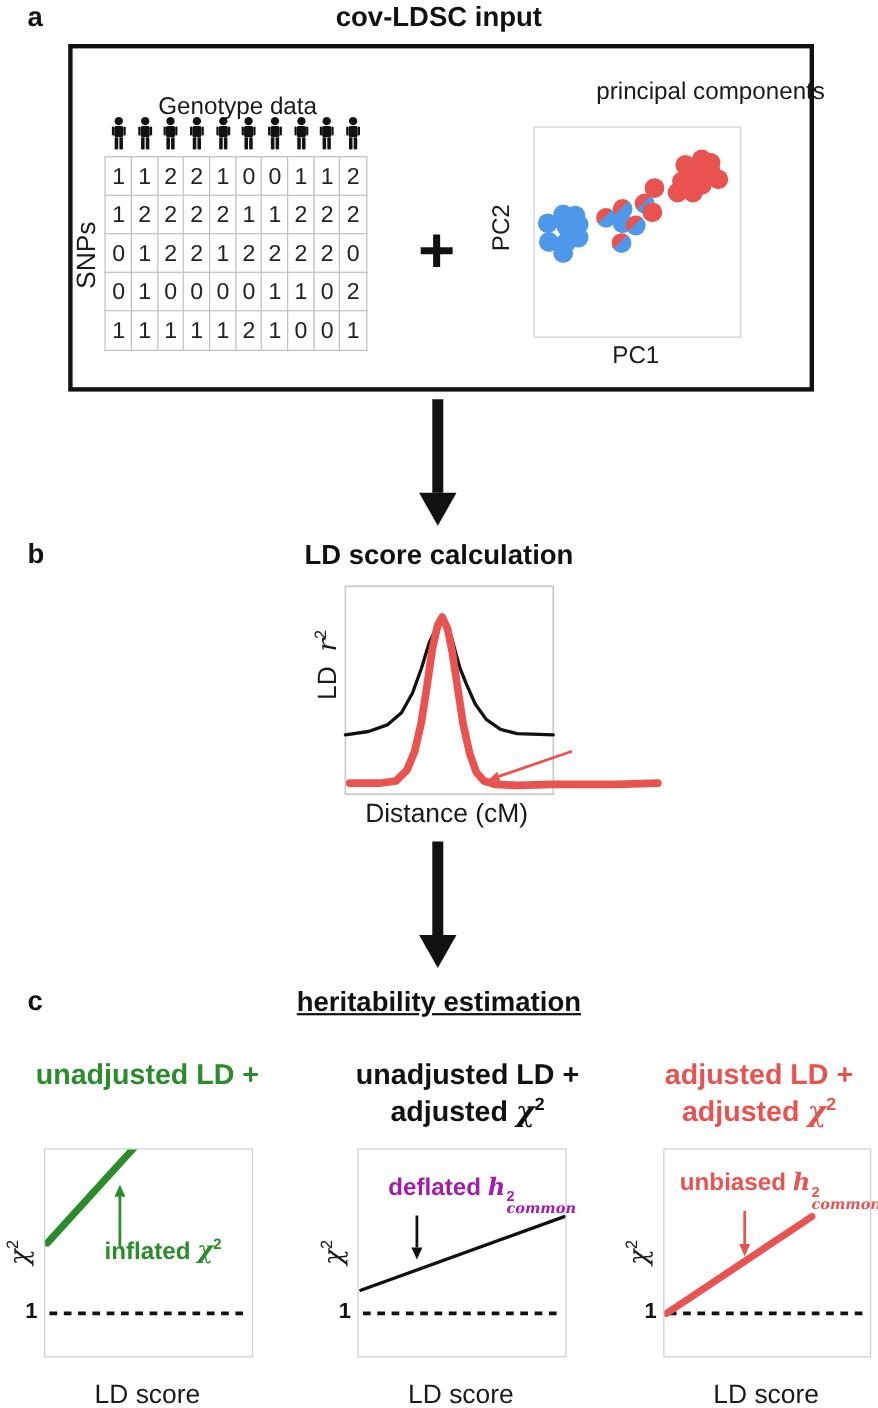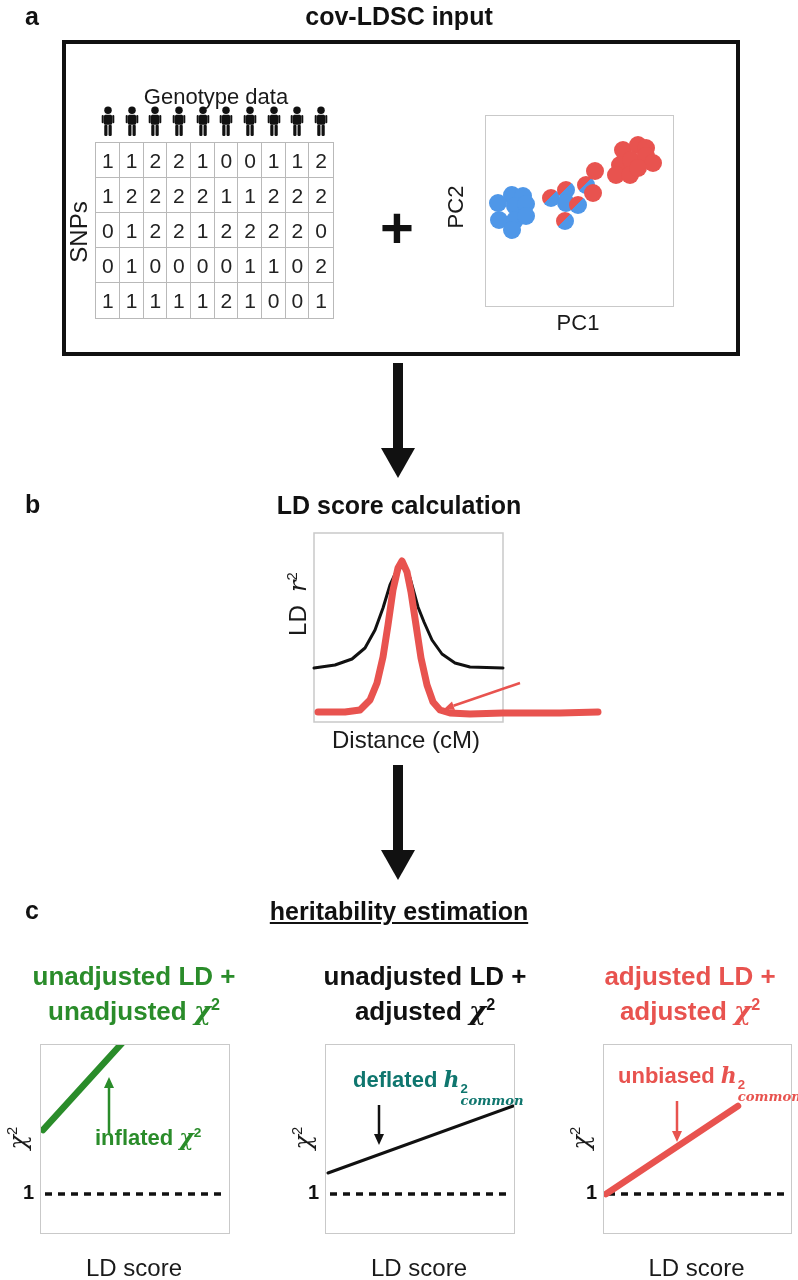--- a/index.html
+++ b/index.html
@@ -197,20 +197,21 @@
         <div class="cell">1</div>
         <div class="cell">2</div>
         <div class="cell">1</div>
         <div class="cell">0</div>
         <div class="cell">0</div>
         <div class="cell">1</div>
       </div>
 
     <div class="plus" style="left:314px;top:155px;">+</div>
 
+    <div class="sub-title" style="left:460px;top:26px;width:240px;">principal components</div>
     <div class="pca-box" id="pca-box" style="left:419px;top:71px;width:187px;height:190px;">
         <div class="dot" style="width: 18px; height: 18px; left: calc(13.9% - 9px); top: calc(41.6% - 9px); background: rgb(79, 151, 232);"></div>
         <div class="dot" style="width: 18px; height: 18px; left: calc(19.8% - 9px); top: calc(42.1% - 9px); background: rgb(79, 151, 232);"></div>
         <div class="dot" style="width: 18px; height: 18px; left: calc(6.4% - 9px); top: calc(45.8% - 9px); background: rgb(79, 151, 232);"></div>
         <div class="dot" style="width: 18px; height: 18px; left: calc(15.5% - 9px); top: calc(47.4% - 9px); background: rgb(79, 151, 232);"></div>
         <div class="dot" style="width: 18px; height: 18px; left: calc(21.4% - 9px); top: calc(46.3% - 9px); background: rgb(79, 151, 232);"></div>
         <div class="dot" style="width: 18px; height: 18px; left: calc(7% - 9px); top: calc(54.7% - 9px); background: rgb(79, 151, 232);"></div>
         <div class="dot" style="width: 18px; height: 18px; left: calc(15.5% - 9px); top: calc(54.7% - 9px); background: rgb(79, 151, 232);"></div>
         <div class="dot" style="width: 18px; height: 18px; left: calc(21.4% - 9px); top: calc(52.6% - 9px); background: rgb(79, 151, 232);"></div>
         <div class="dot" style="width: 18px; height: 18px; left: calc(13.9% - 9px); top: calc(60% - 9px); background: rgb(79, 151, 232);"></div>
@@ -270,21 +271,20 @@
         <polygon points="22,118 5,88 39,88" fill="#111"></polygon>
       </g>
     </svg>
 
   <div class="panel-label" style="left:25px;top:896px;">c</div>
   <div class="section-title" style="top:897px;text-decoration:underline;">heritability estimation</div>
 
   <div id="c-plots">
       <div class="c-title" style="left: 4px; top: 962px; width: 260px; color: rgb(42, 140, 42);">
         <div>unadjusted LD +</div>
-        <div>unadjusted <span><span class="serif-i">χ</span><sup>2</sup></span></div>
       </div>
       <div class="big-label rot" style="left: -12px; top: 1124px; width: 60px;"><span><span class="serif-i">χ</span><sup>2</sup></span></div>
       <div class="c-box" style="left: 40px; top: 1044px; width: 188px; height: 188px;">
         <svg width="188" height="188">
           <line x1="4" y1="149" x2="183" y2="149" stroke="#111" stroke-width="3.5" stroke-dasharray="7,6"></line>
           <line x1="2" y1="85" x2="83" y2="-4" stroke="#2a8c2a" stroke-width="6.5" stroke-linecap="round"></line>
           <g>
             <line x1="68" y1="88" x2="68" y2="43" stroke="#2a8c2a" stroke-width="2.5"></line>
             <polygon points="68,32 73,43 63,43" fill="#2a8c2a"></polygon>
           </g>
@@ -301,21 +301,21 @@
       <div class="c-box" style="left: 325px; top: 1044px; width: 188px; height: 188px;">
         <svg width="188" height="188">
           <line x1="4" y1="149" x2="183" y2="149" stroke="#111" stroke-width="3.5" stroke-dasharray="7,6"></line>
           <line x1="2" y1="128" x2="187" y2="61" stroke="#111111" stroke-width="3" stroke-linecap="round"></line>
           <g>
             <line x1="53" y1="60" x2="53" y2="89" stroke="#111111" stroke-width="2.5"></line>
             <polygon points="53,100 48,89 58,89" fill="#111111"></polygon>
           </g>
         </svg>
       </div>
-      <div class="c-anno" style="left: 353px; top: 1066px; color: #0f766e;">deflated <span><span class="serif-i">h</span><span class="supsub">
+      <div class="c-anno" style="left: 353px; top: 1066px; color: #a21caf;">deflated <span><span class="serif-i">h</span><span class="supsub">
             <span class="ss-sup">2</span>
             <span class="ss-sub">common</span>
           </span></span></div>
       <div class="one-label" style="left: 303px; top: 1181px; width: 16px;">1</div>
       <div class="big-label" style="left: 339px; top: 1254px; width: 160px;">LD score</div>
       <div class="c-title" style="left: 560px; top: 962px; width: 260px; color: rgb(232, 83, 79);">
         <div>adjusted LD +</div>
         <div>adjusted  <span><span class="serif-i">χ</span><sup>2</sup></span></div>
       </div>
       <div class="big-label rot" style="left: 551px; top: 1124px; width: 60px;"><span><span class="serif-i">χ</span><sup>2</sup></span></div>

